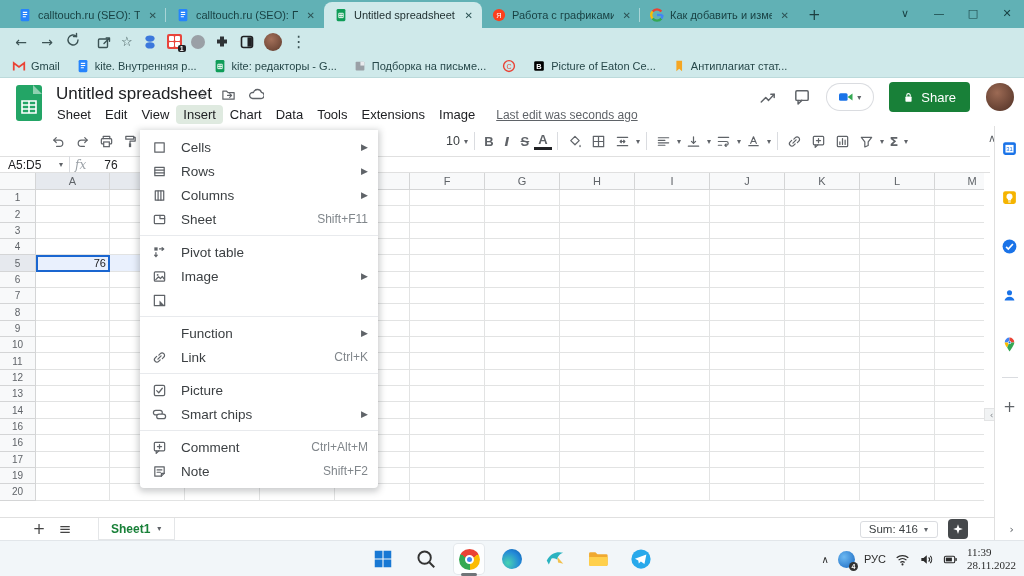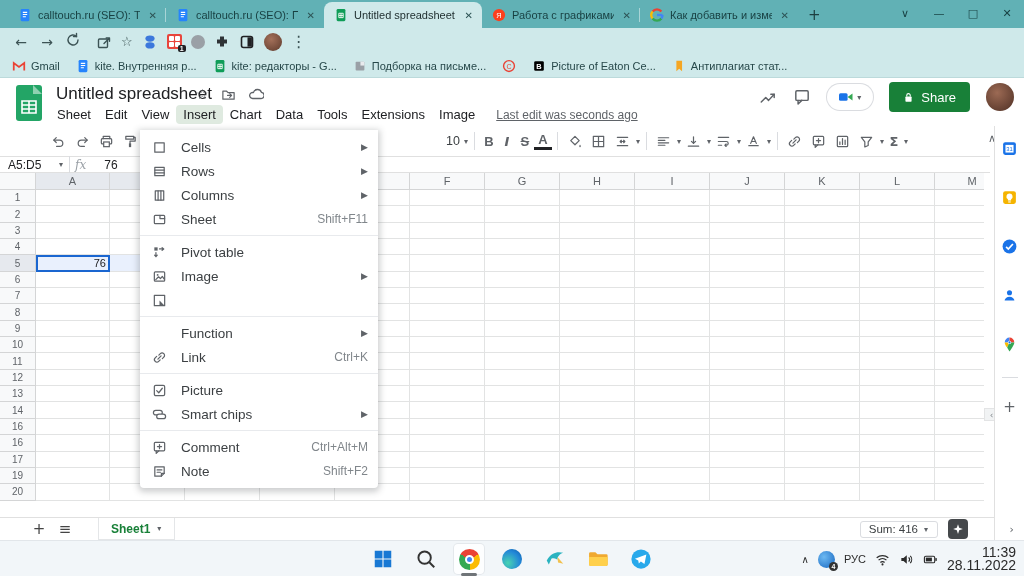--- a/index.html
+++ b/index.html
@@ -113,21 +113,21 @@
   .tkicon{width:30px;height:30px;border-radius:4px;display:flex;align-items:center;justify-content:center;position:relative;}
   .tkicon .ic{width:22px;height:22px;}
   .tkicon.active{background:#fdfeff;box-shadow:0 0 0 1px #e4e8ec;}
   .tkicon.active::after{content:"";position:absolute;left:7px;bottom:-2px;width:16px;height:3px;border-radius:2px;background:#6f7478;}
   .chrome-c{width:21px;height:21px;border-radius:50%;background:conic-gradient(from -60deg,#ea4335 0 120deg,#fbbc04 120deg 240deg,#34a853 240deg 360deg);display:flex;align-items:center;justify-content:center;}
   .chrome-c i{width:9px;height:9px;border-radius:50%;background:#4285f4;border:2px solid #fff;}
   .edge-c{width:20px;height:20px;border-radius:50%;background:radial-gradient(circle at 30% 70%,#49d3b2,#2388d8 60%,#0c59a4);}
   #tbright{position:absolute;right:8px;top:0;height:36px;display:flex;align-items:center;gap:9px;color:#2b2b2b;}
   #tbright .ic{width:15px;height:15px;}
   #langtxt{font-size:11px;}
-  #clock{font-size:14px;text-align:right;line-height:13px;}
+  #clock{font-size:11px;line-height:13px;font-family:Liberation Serif, serif;}
   .trayapp{position:relative;width:17px;height:17px;border-radius:50%;background:radial-gradient(circle at 35% 35%,#6db9f2,#1565c0);}
   .trayapp b{position:absolute;right:-3px;bottom:-3px;width:9px;height:9px;background:#333;color:#fff;border-radius:50%;font-size:7px;font-style:normal;display:flex;align-items:center;justify-content:center;}
 </style>
 </head>
 <body>
 
 <div id="tabbar">
   <span style="width:8px"></span>
   <div class="tab" style="order: 0;">
       <span class="ic" style="width: 14px; height: 14px;">

